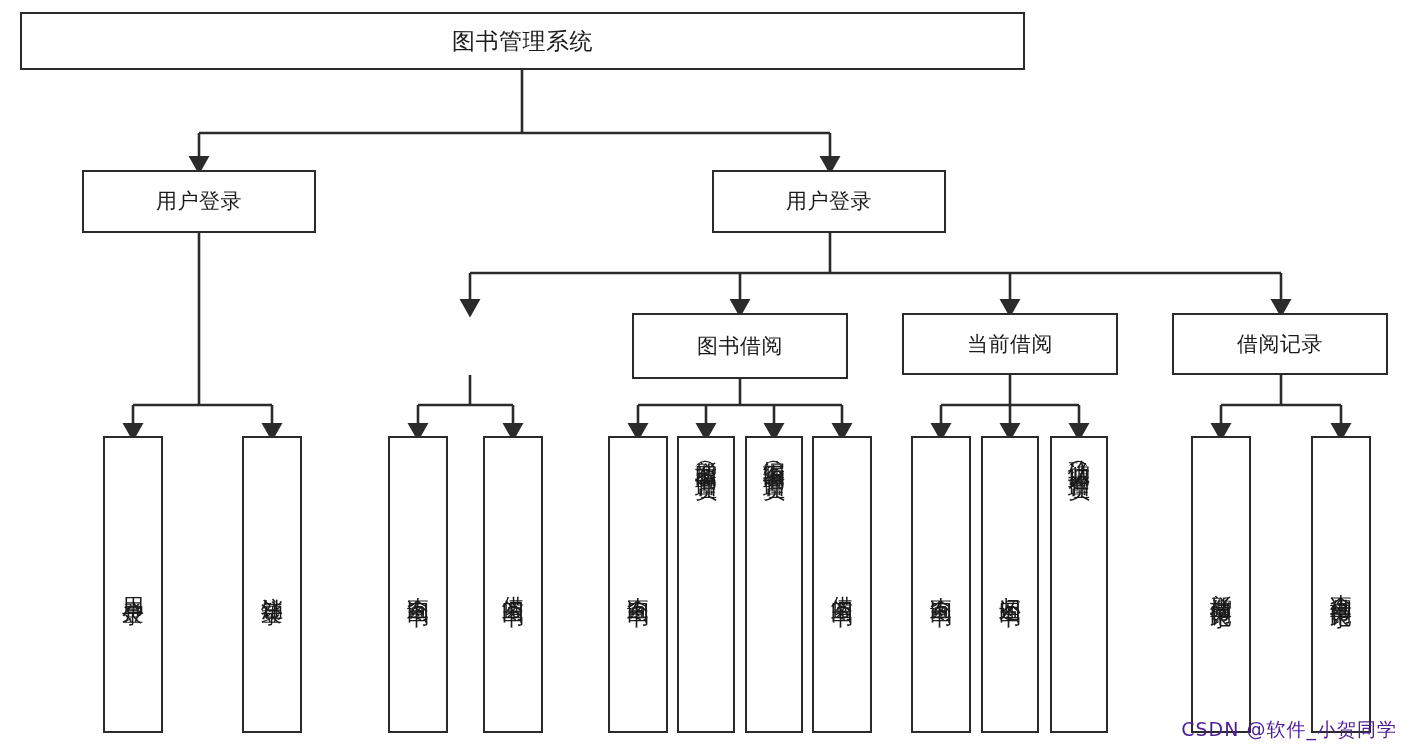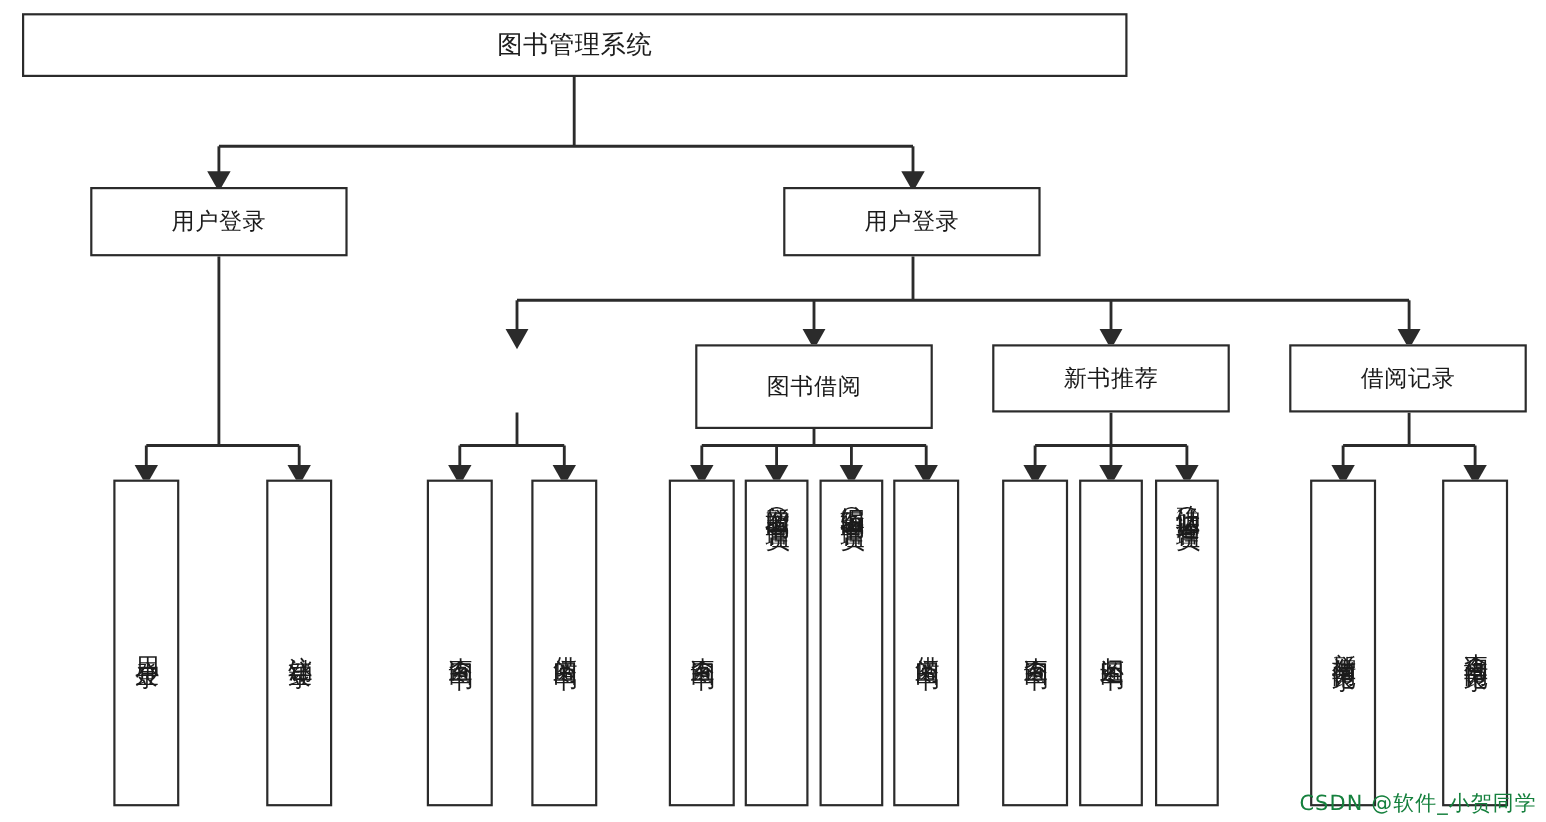--- a/index.html
+++ b/index.html
@@ -63,21 +63,21 @@
   .node.leaf.mid{ align-items:center; }
   .node.leaf.top{ align-items:flex-start; }
   .node.leaf.top .label{ padding-top:4px; }
 
   
   #watermark{
     position:absolute;
     right:8px;
     bottom:4px;
     font-size:19px;
-    color:#15803d;
+    color:#4c1d95;
     letter-spacing:1px;
     white-space:nowrap;
     font-family:"DejaVu Sans","Liberation Sans",sans-serif;
   }
 </style>
 </head>
 <body>
 
 <div id="canvas">
 
@@ -138,26 +138,26 @@
 
   <div class="node branch" style="left:82px; top:170px; width:234px; height:63px;">
     <span class="label">用户登录</span>
   </div>
 
   <div class="node branch" style="left:712px; top:170px; width:234px; height:63px;">
     <span class="label">用户登录</span>
   </div>
 
 
-  <div class="node branch" style="left:632px; top:313px; width:216px; height:77px;">
+  <div class="node branch" style="left:632px; top:313px; width:216px; height:66px;">
     <span class="label">图书借阅</span>
   </div>
 
   <div class="node branch" style="left:902px; top:313px; width:216px; height:62px;">
-    <span class="label">新书推荐</span>
+    <span class="label">当前借阅</span>
   </div>
 
   <div class="node branch" style="left:1172px; top:313px; width:216px; height:62px;">
     <span class="label">借阅记录</span>
   </div>
 
   <div class="node leaf mid" style="left:103px; top:436px; width:60px; height:297px;">
     <span class="label">用户登录</span>
   </div>
   <div class="node leaf mid" style="left:242px; top:436px; width:60px; height:297px;">

